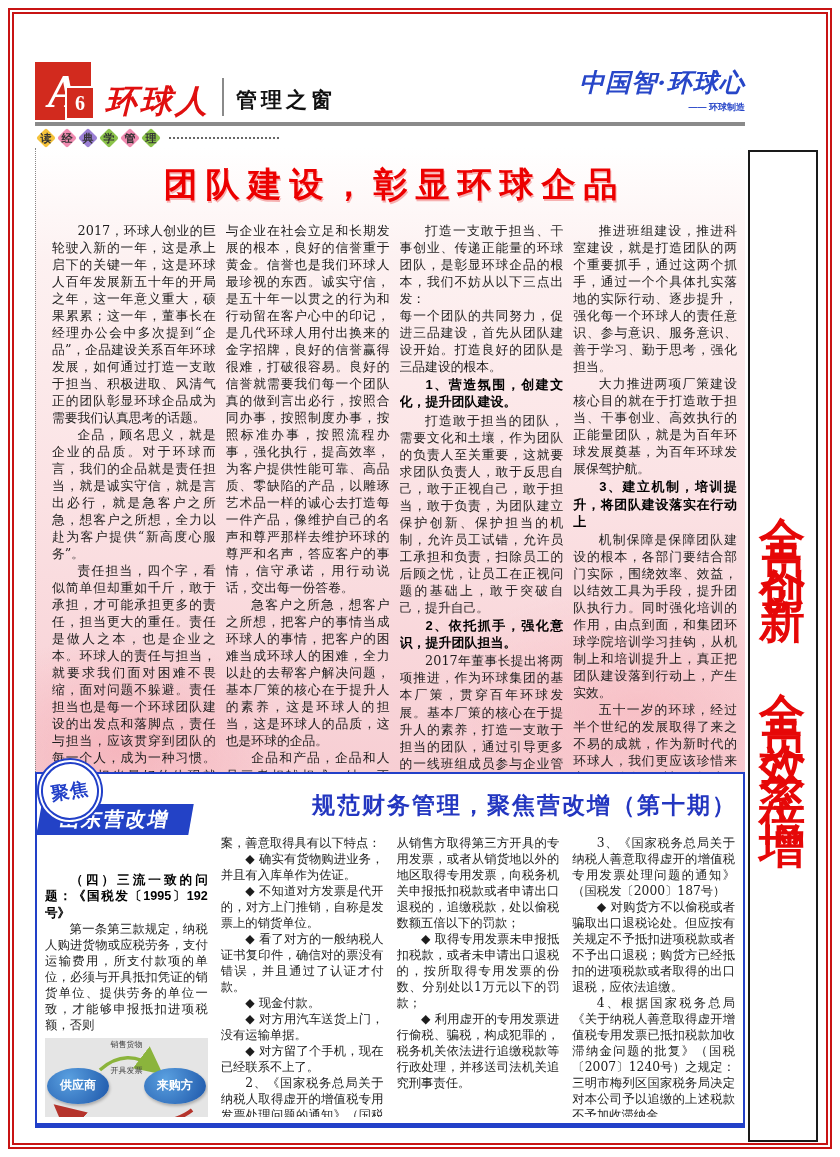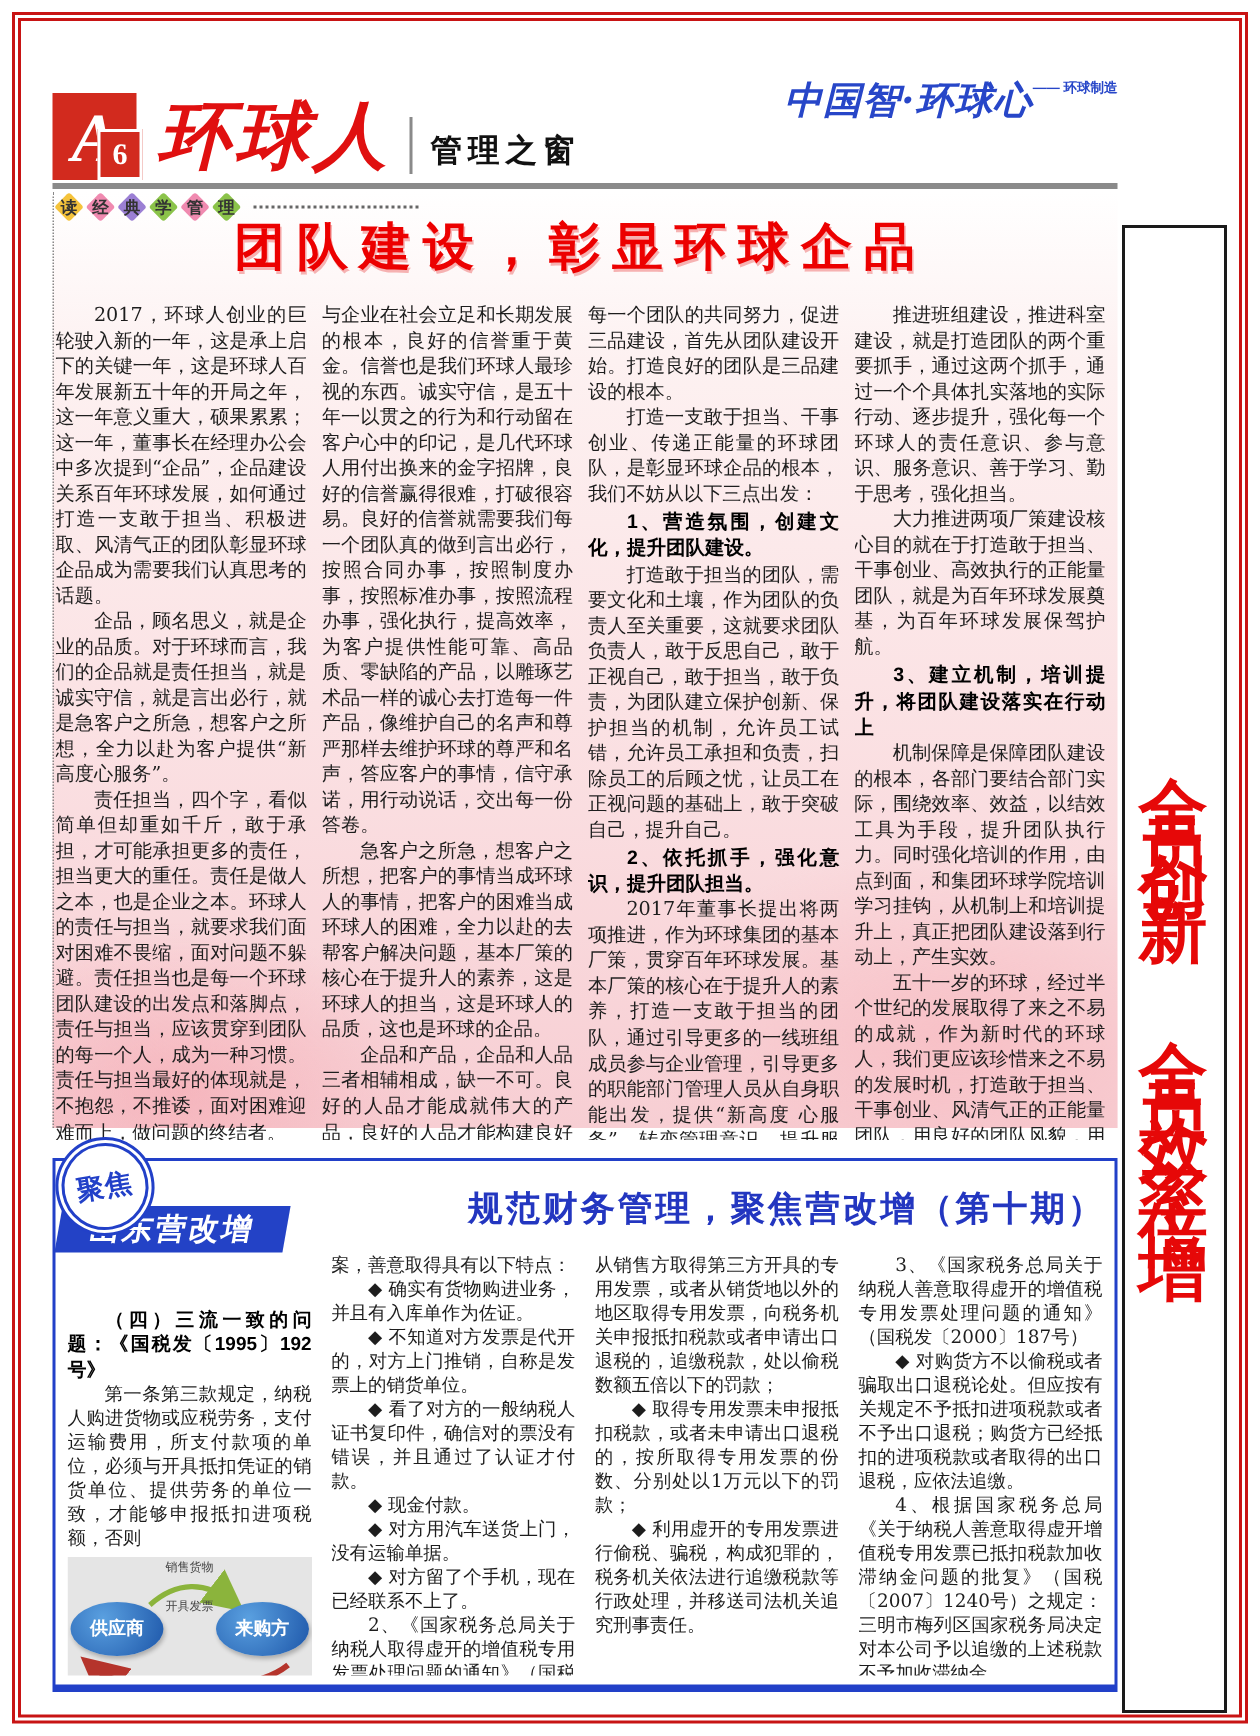--- a/index.html
+++ b/index.html
@@ -9,40 +9,40 @@
   }
   .page-frame{position:absolute;inset:8px;border:6px double #c81414;pointer-events:none;z-index:20;}
 
   
   .masthead{position:absolute;left:35px;top:50px;width:710px;height:70px;display:flex;justify-content:space-between;}
   .mast-left{display:flex;align-items:flex-end;}
   .logo-a{position:relative;width:56px;height:58px;background:#d22a1e;color:#fff;font-size:46px;font-weight:bold;
     font-style:italic;display:flex;align-items:center;justify-content:center;font-family:"Liberation Serif",serif;}
   .logo-6{position:absolute;right:-4px;bottom:0;width:26px;height:30px;background:#d22a1e;border:2px solid #fff;
     color:#fff;font-size:20px;font-weight:bold;font-style:normal;display:flex;align-items:center;justify-content:center;}
-  .brand{color:#e01010;font-size:49px;font-weight:bold;font-style:italic;font-family:"DejaVu Serif",serif;
+  .brand{color:#e01010;font-size:32px;font-weight:bold;font-style:italic;font-family:"DejaVu Serif",serif;
     margin-left:14px;letter-spacing:3px;line-height:1.2;}
   .mast-divider{width:2px;height:38px;background:#8a8a8a;margin:0 12px 4px 12px;align-self:flex-end;}
   .section-name{font-size:21px;font-weight:bold;font-family:"DejaVu Serif",serif;color:#111;
     align-self:flex-end;padding-bottom:6px;letter-spacing:4px;}
-  .mast-right{display:flex;flex-direction:row;align-items:flex-start;justify-content:flex-end;padding-bottom:6px;}
+  .mast-right{display:flex;flex-direction:column;align-items:flex-end;justify-content:flex-end;padding-bottom:6px;}
   .slogan{color:#2746c8;font-size:25px;font-weight:bold;font-style:italic;font-family:"DejaVu Serif",serif;letter-spacing:1px;}
   .slogan-sub{color:#2746c8;font-size:9px;font-weight:bold;margin-top:2px;}
   .mast-rule{position:absolute;left:35px;top:122px;width:710px;height:4px;background:#8a8a8a;}
 
   
   .ribbon{position:absolute;left:37px;top:129px;width:300px;display:flex;align-items:center;z-index:5;}
   .rib{position:relative;width:18px;height:18px;display:flex;align-items:center;justify-content:center;
     font-size:11px;font-weight:bold;color:#333;margin-right:3px;}
   .rib::before{content:"";position:absolute;inset:2px;background:var(--c,#f5c33b);transform:rotate(45deg);z-index:-1;border-radius:2px;}
   .ribbon-dots{width:110px;height:0;border-top:2px dotted #666;margin-left:6px;}
 
   
-  .main-article{position:absolute;left:35px;top:128px;width:710px;height:624px;box-sizing:border-box;
-    border-left:1px dotted #888;padding:4px 8px 6px 1px;
+  .main-article{position:absolute;left:35px;top:148px;width:710px;height:624px;box-sizing:border-box;
+    border-left:1px dotted #888;padding:4px 8px 6px 16px;
     background:
       radial-gradient(240px 160px at 12% 96%, rgba(244,160,170,.55), rgba(244,160,170,0) 70%),
       radial-gradient(300px 180px at 85% 90%, rgba(247,170,178,.45), rgba(247,170,178,0) 70%),
       linear-gradient(180deg,#ffffff 0%,#fdf1f1 18%,#fbe2e4 55%,#f7ced3 100%);}
   .main-title{text-align:center;color:#ec0000;font-size:34px;font-weight:bold;letter-spacing:8px;
     margin:10px 0 14px 0;text-shadow:1px 2px 0 #f6b2b2;}
   .cols{display:flex;gap:10px;height:558px;overflow:hidden;justify-content:space-between;}
   .col{flex:1;overflow:hidden;}
   .para{font-family:"DejaVu Serif",serif;font-size:12.8px;line-height:1.33;text-align:justify;
     text-indent:2em;margin:0;color:#1d1d1d;}
@@ -122,22 +122,22 @@
         <p class="para">2017，环球人创业的巨轮驶入新的一年，这是承上启下的关键一年，这是环球人百年发展新五十年的开局之年，这一年意义重大，硕果累累；这一年，董事长在经理办公会中多次提到“企品”，企品建设关系百年环球发展，如何通过打造一支敢于担当、积极进取、风清气正的团队彰显环球企品成为需要我们认真思考的话题。</p>
         <p class="para">企品，顾名思义，就是企业的品质。对于环球而言，我们的企品就是责任担当，就是诚实守信，就是言出必行，就是急客户之所急，想客户之所想，全力以赴为客户提供“新高度心服务”。</p>
         <p class="para">责任担当，四个字，看似简单但却重如千斤，敢于承担，才可能承担更多的责任，担当更大的重任。责任是做人之本，也是企业之本。环球人的责任与担当，就要求我们面对困难不畏缩，面对问题不躲避。责任担当也是每一个环球团队建设的出发点和落脚点，责任与担当，应该贯穿到团队的每一个人，成为一种习惯。责任与担当最好的体现就是，不抱怨，不推诿，面对困难迎难而上，做问题的终结者。</p>
       </div>
     <div class="col">
         <p class="para noind">与企业在社会立足和长期发展的根本，良好的信誉重于黄金。信誉也是我们环球人最珍视的东西。诚实守信，是五十年一以贯之的行为和行动留在客户心中的印记，是几代环球人用付出换来的金字招牌，良好的信誉赢得很难，打破很容易。良好的信誉就需要我们每一个团队真的做到言出必行，按照合同办事，按照制度办事，按照标准办事，按照流程办事，强化执行，提高效率，为客户提供性能可靠、高品质、零缺陷的产品，以雕琢艺术品一样的诚心去打造每一件产品，像维护自己的名声和尊严那样去维护环球的尊严和名声，答应客户的事情，信守承诺，用行动说话，交出每一份答卷。</p>
         <p class="para">急客户之所急，想客户之所想，把客户的事情当成环球人的事情，把客户的困难当成环球人的困难，全力以赴的去帮客户解决问题，基本厂策的核心在于提升人的素养，这是环球人的担当，这是环球人的品质，这也是环球的企品。</p>
         <p class="para">企品和产品，企品和人品三者相辅相成，缺一不可。良好的人品才能成就伟大的产品，良好的人品才能构建良好的企品，良好的企品，才能给客户提供更优质的产品和服务。三品“企品、产品、人品”建设，离不开人，离不开</p>
       </div>
     <div class="col">
+        <p class="para">打造一支敢于担当、干事创业、传递正能量的环球团队，是彰显环球企品的根本，我们不妨从以下三点出发：</p>
         <p class="para noind">每一个团队的共同努力，促进三品建设，首先从团队建设开始。打造良好的团队是三品建设的根本。</p>
-        <p class="para">打造一支敢于担当、干事创业、传递正能量的环球团队，是彰显环球企品的根本，我们不妨从以下三点出发：</p>
         <div class="subhead">1、营造氛围，创建文化，提升团队建设。</div>
         <p class="para">打造敢于担当的团队，需要文化和土壤，作为团队的负责人至关重要，这就要求团队负责人，敢于反思自己，敢于正视自己，敢于担当，敢于负责，为团队建立保护创新、保护担当的机制，允许员工试错，允许员工承担和负责，扫除员工的后顾之忧，让员工在正视问题的基础上，敢于突破自己，提升自己。</p>
         <div class="subhead">2、依托抓手，强化意识，提升团队担当。</div>
         <p class="para">2017年董事长提出将两项推进，作为环球集团的基本厂策，贯穿百年环球发展。基本厂策的核心在于提升人的素养，打造一支敢于担当的团队，通过引导更多的一线班组成员参与企业管理，引导更多的职能部门管理人员从自身职能出发，提供“新高度 心服务”，转变管理意识，提升服务心态，这种参与与服务核心就是担当和融入。</p>
       </div>
     <div class="col">
         <p class="para">推进班组建设，推进科室建设，就是打造团队的两个重要抓手，通过这两个抓手，通过一个个具体扎实落地的实际行动、逐步提升，强化每一个环球人的责任意识、参与意识、服务意识、善于学习、勤于思考，强化担当。</p>
         <p class="para">大力推进两项厂策建设核心目的就在于打造敢于担当、干事创业、高效执行的正能量团队，就是为百年环球发展奠基，为百年环球发展保驾护航。</p>
         <div class="subhead">3、建立机制，培训提升，将团队建设落实在行动上</div>
         <p class="para">机制保障是保障团队建设的根本，各部门要结合部门实际，围绕效率、效益，以结效工具为手段，提升团队执行力。同时强化培训的作用，由点到面，和集团环球学院培训学习挂钩，从机制上和培训提升上，真正把团队建设落到行动上，产生实效。</p>

